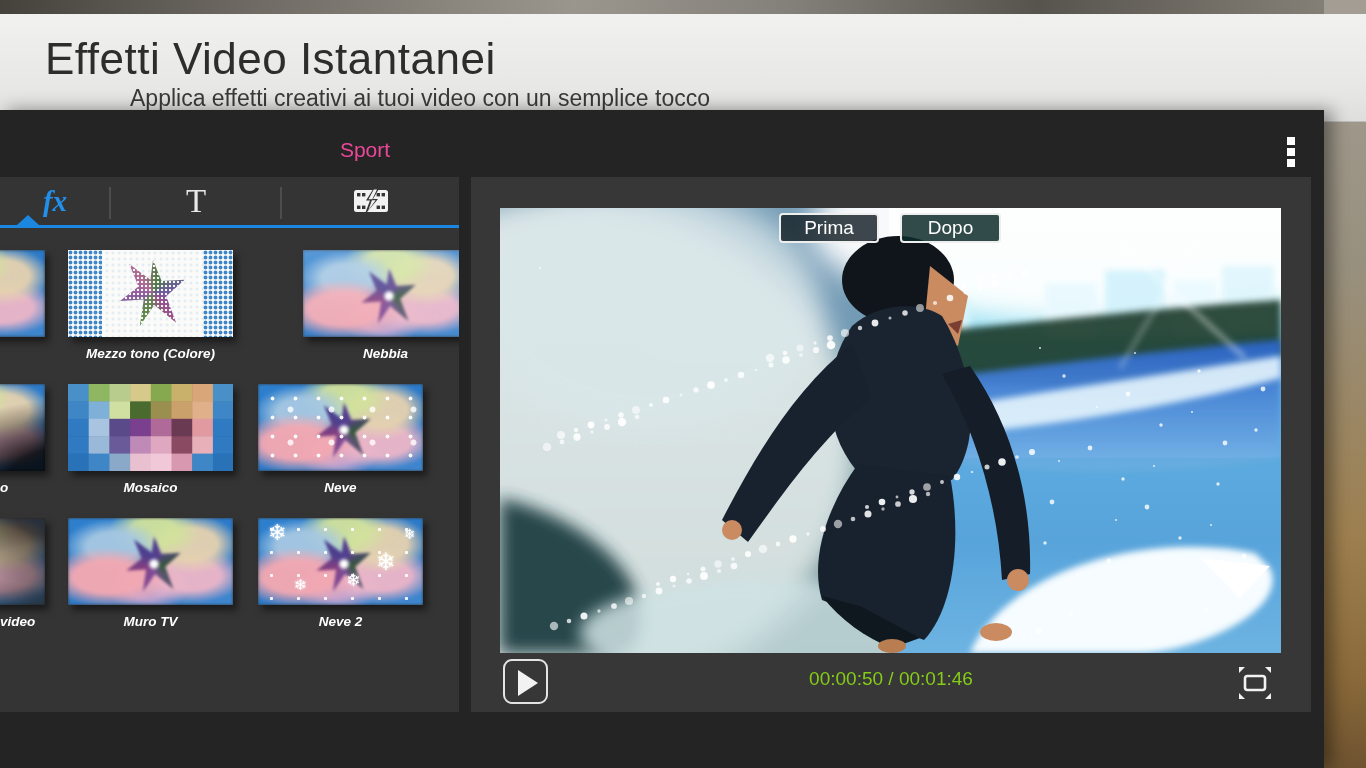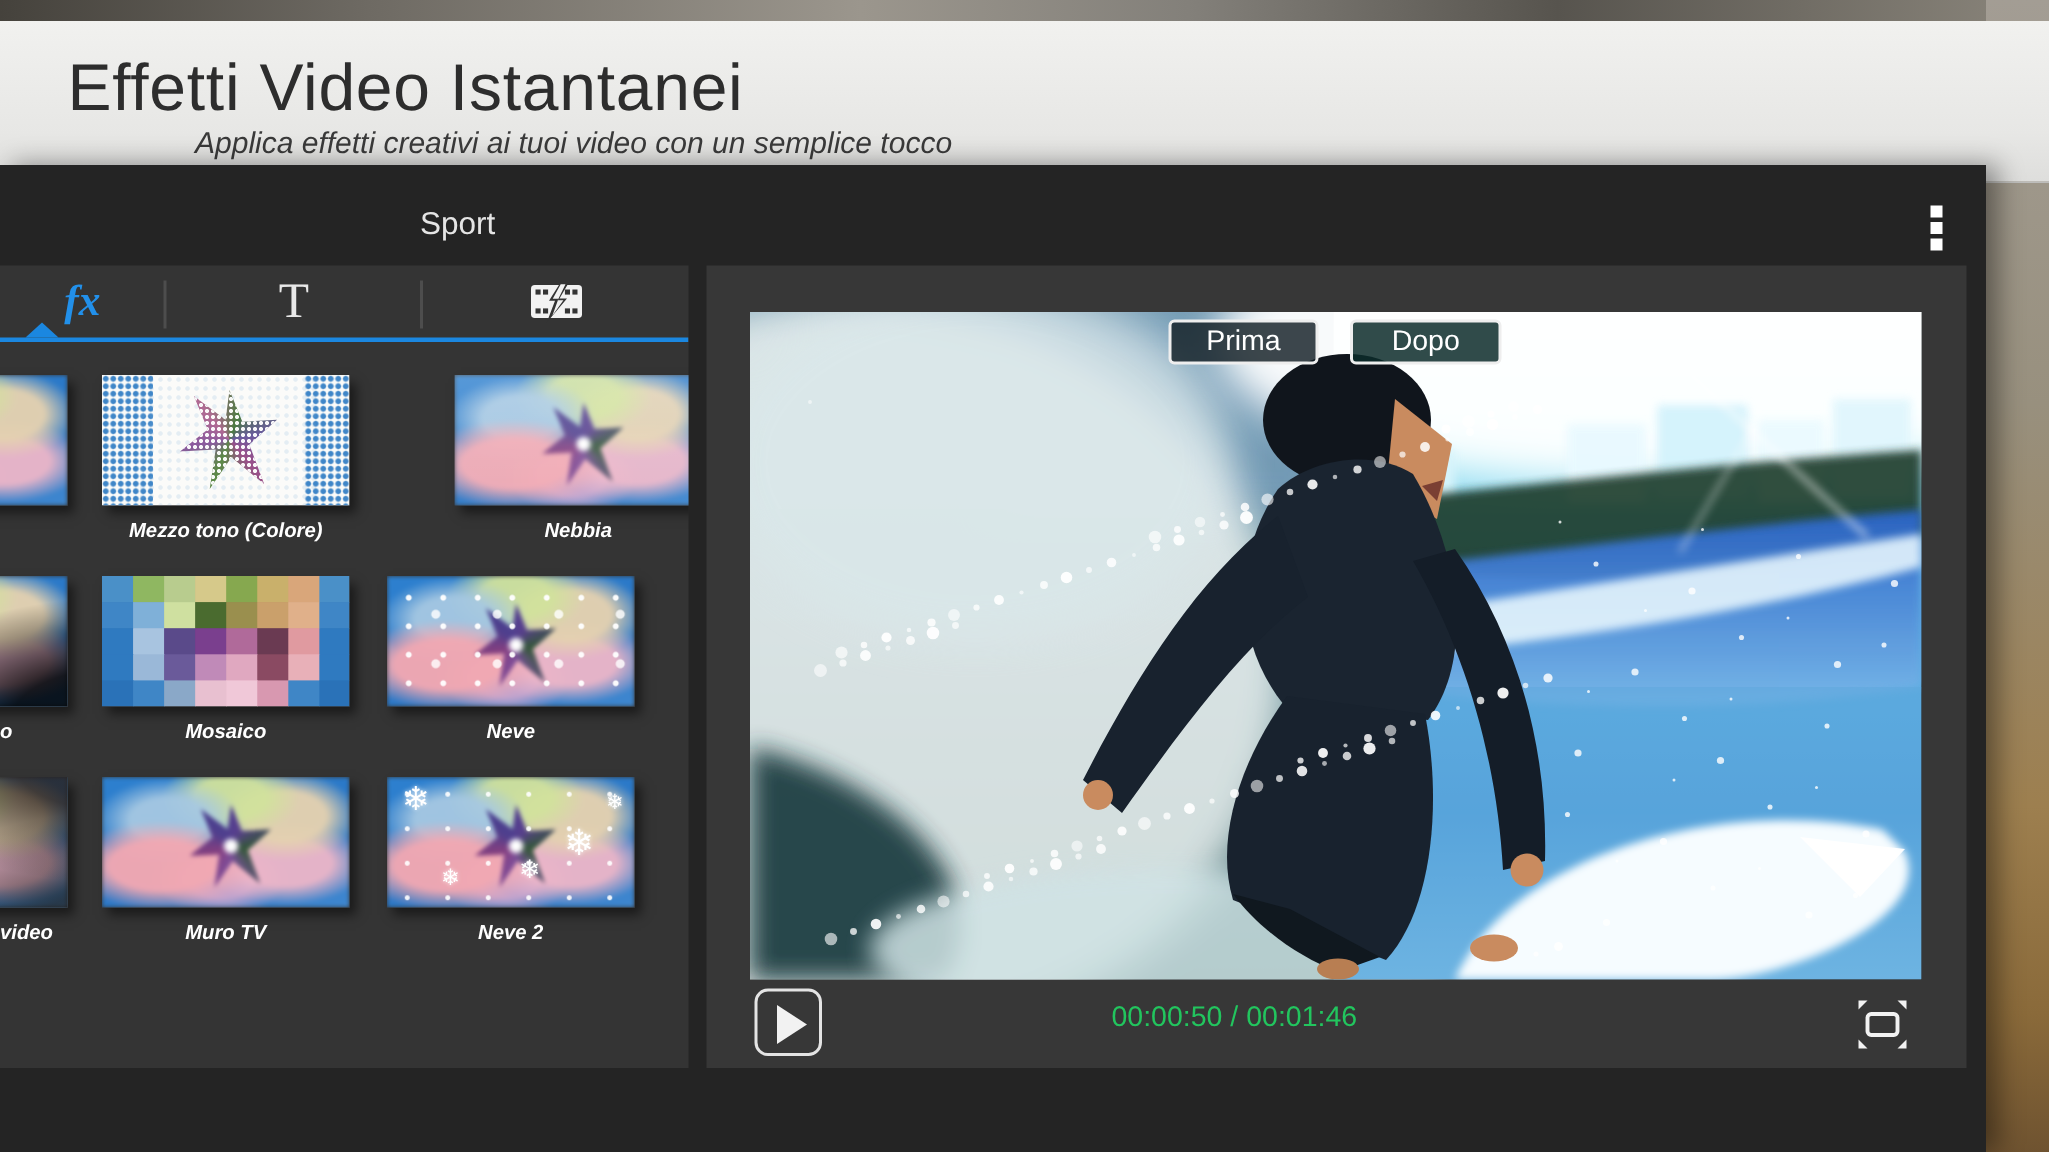--- a/index.html
+++ b/index.html
@@ -12,27 +12,27 @@
     background:linear-gradient(90deg,#45423c 0%,#6e6a63 18%,#9b968d 42%,#83807a 58%,#57544e 76%,#8b867c 100%); }
   .wall-right { position:absolute; left:1324px; top:0; width:42px; height:768px;
     background:linear-gradient(180deg,#a39d94 0%,#98907e 35%,#9d7f4f 70%,#8a6a3a 88%,#6f5330 100%); }
 
   
   .header { position:absolute; left:0; top:14px; width:1366px; height:108px;
     background:linear-gradient(180deg,#f1f1ef 0%,#e7e7e5 70%,#dededc 100%);
     border-bottom:1px solid #bdbdbb; }
   .header h1 { position:absolute; left:45px; top:20px; font-size:44px; font-weight:300;
     color:#2d2d2d; letter-spacing:.5px; }
-  .header h2 { position:absolute; left:130px; top:71px; font-size:20px; font-weight:300; color:#3a3a3a;font-style:italic; }
+  .header h2 { position:absolute; left:130px; top:71px; font-size:23px; font-weight:300; color:#3a3a3a; }
 
   
   .app { position:absolute; left:0; top:110px; width:1324px; height:658px; background:#242424;
     box-shadow:8px 0 16px rgba(0,0,0,.4); }
-  .app-title { position:absolute; left:280px; top:28px; width:170px; text-align:left;
-    font-size:21px; color:#e5e5e5; }
+  .app-title { position:absolute; left:280px; top:28px; width:170px; text-align:center;
+    font-size:21px; color:#ec4899; }
   .menu-dots { position:absolute; left:1283px; top:25px; width:18px; height:42px; cursor:pointer; }
   .menu-dots span { position:absolute; left:4px; width:8px; height:8px; background:#fff; }
   .menu-dots span:nth-child(1){ top:2px; } .menu-dots span:nth-child(2){ top:13px; } .menu-dots span:nth-child(3){ top:24px; }
 
   
   .panel-left { position:absolute; left:0; top:67px; width:459px; height:535px; background:#343434; overflow:hidden; }
   .tabbar { position:absolute; left:0; top:0; width:459px; height:51px; }
   .tabbar .underline { position:absolute; left:0; bottom:0; width:459px; height:3px; background:#1b87e0; }
   .tabbar .pointer { position:absolute; left:17px; bottom:3px; width:0; height:0;
     border-left:11px solid transparent; border-right:11px solid transparent; border-bottom:10px solid #1b87e0; }
@@ -111,22 +111,22 @@
   .panel-preview { position:absolute; left:471px; top:67px; width:840px; height:535px; background:#373737; }
   .video { position:absolute; left:29px; top:31px; width:781px; height:445px; background:#222; }
   .tag-btn { position:absolute; top:5px; height:30px; border:2px solid #eeeeee; border-radius:4px;
     color:#fff; font-size:19px; display:flex; align-items:center; justify-content:center; cursor:pointer; }
   .tag-prima { left:279px; width:100px; background:rgba(18,30,36,.82); }
   .tag-dopo  { left:400px; width:101px; background:rgba(12,44,42,.85); }
 
   .play-btn { position:absolute; left:32px; top:482px; width:45px; height:45px;
     border:2px solid #e4e4e4; border-radius:9px; background:transparent; cursor:pointer; }
   .play-btn svg { position:absolute; left:12px; top:9px; }
-  .time-label { position:absolute; left:270px; top:491px; width:300px; 
-    font-size:19px; color:#22c55e; }
+  .time-label { position:absolute; left:270px; top:491px; width:300px; text-align:center;
+    font-size:19px; color:#84cc16; }
   .fs-btn { position:absolute; left:767px; top:489px; width:34px; height:34px; cursor:pointer; }
 </style>
 </head>
 <body>
 
 <div id="screen">
 
   <div class="wall-top"></div>
   <div class="wall-right"></div>
 

